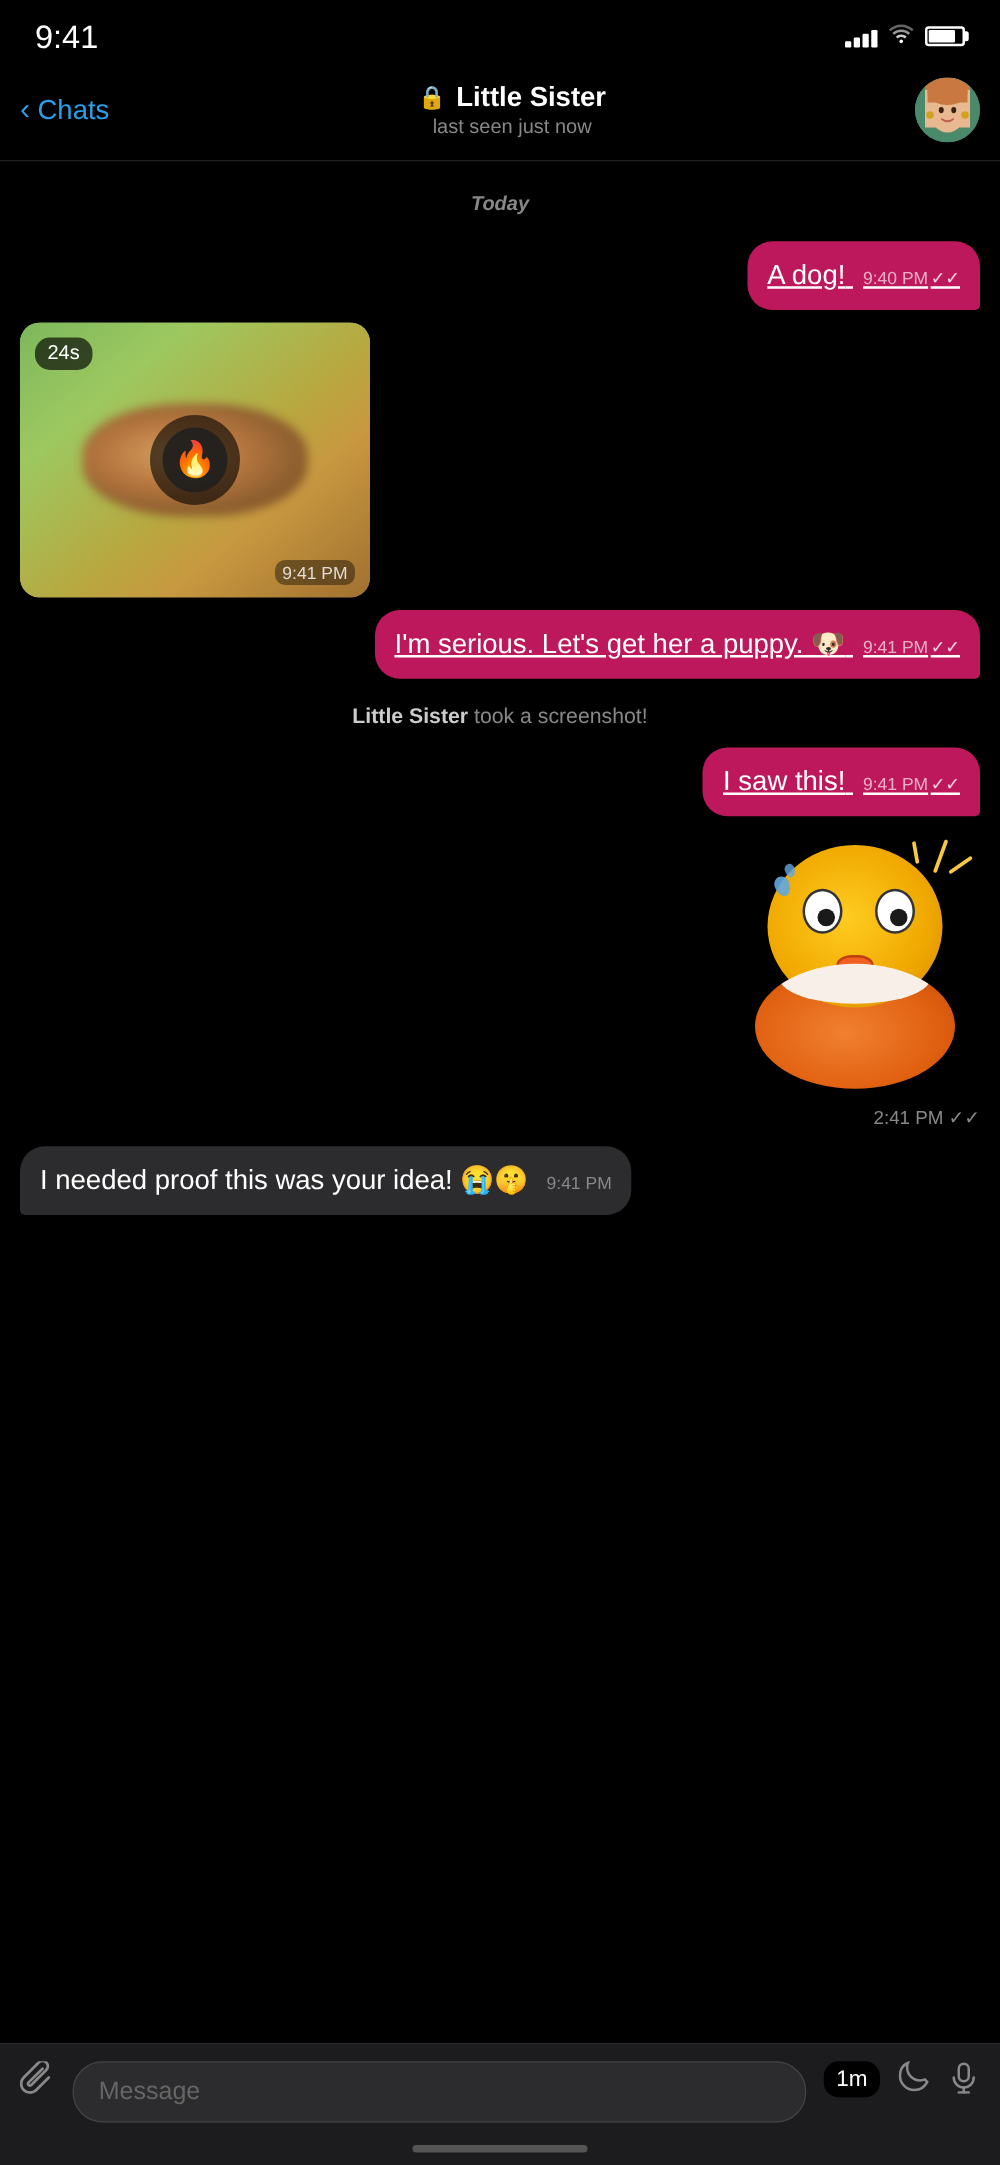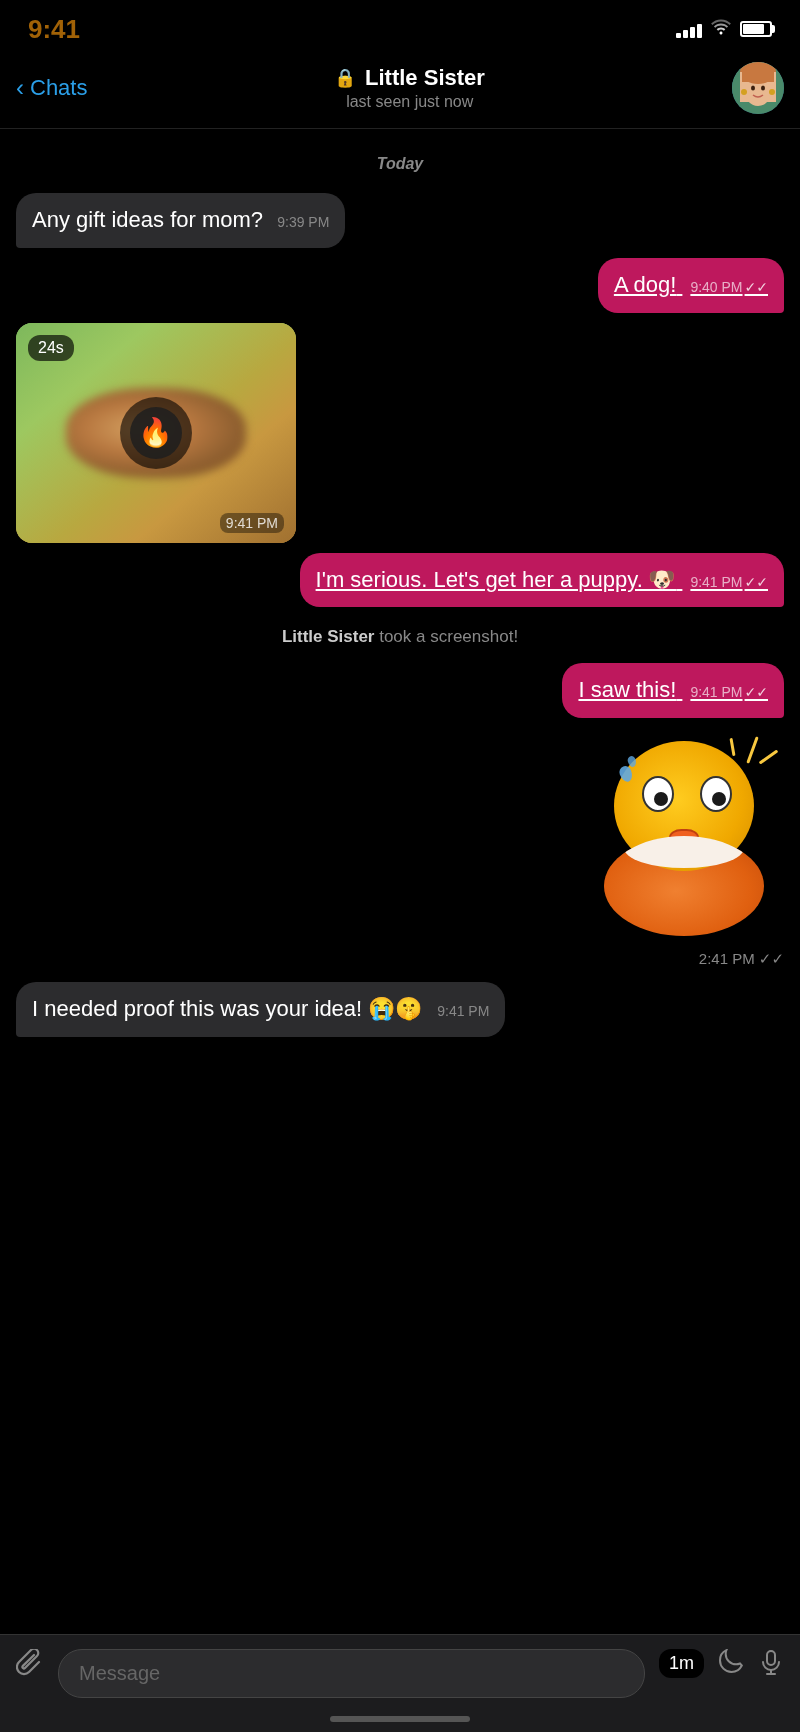--- a/index.html
+++ b/index.html
@@ -16,22 +16,22 @@
     
     .status-bar {
       display: flex;
       justify-content: space-between;
       align-items: center;
       padding: 12px 28px 8px;
       height: 54px;
     }
     .status-time {
       font-size: 26px;
-      font-weight: 700;
-      color: #a16207;
+      font-weight: 400;
+      color: #ffffff;
     }
     .status-icons {
       display: flex;
       align-items: center;
       gap: 8px;
     }
     .signal-bars {
       display: flex;
       align-items: flex-end;
       gap: 2px;
@@ -419,26 +419,20 @@
         <circle cx="40" cy="30" r="3" fill="#d4a020"></circle>
       </svg>
     </div>
   </div>
 </div>
 
 <div class="chat-area">
 
   <div class="date-divider">Today</div>
 
-  <div class="msg-row incoming">
-    <div class="bubble incoming-bubble">
-      <span class="bubble-inner">Any gift ideas for mom?</span>
-      <span class="msg-time dark">9:39 PM</span>
-    </div>
-  </div>
 
 
   <div class="msg-row outgoing">
     <div class="bubble outgoing-bubble">
       <span class="bubble-inner">A dog!</span>
       <span class="msg-time">9:40 PM</span><span class="check-marks">✓✓</span>
     </div>
   </div>
 
   <div class="msg-row incoming">

